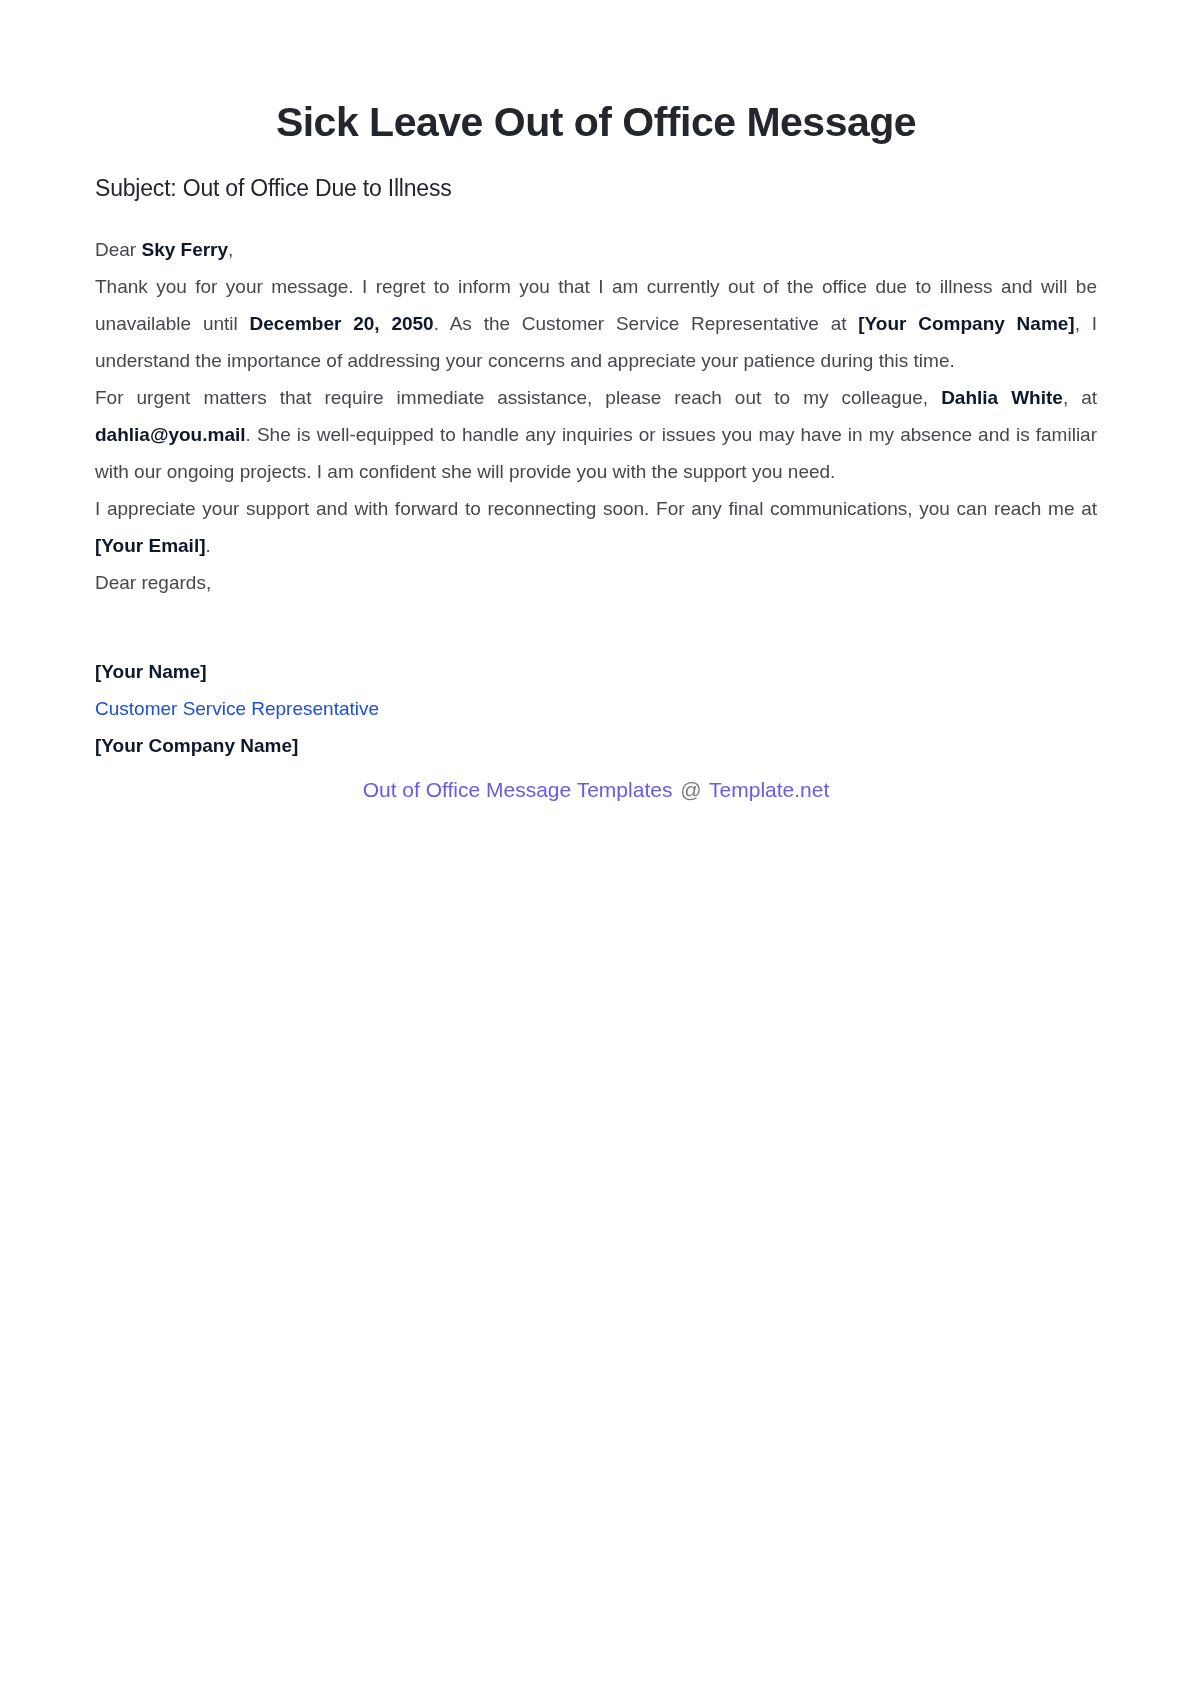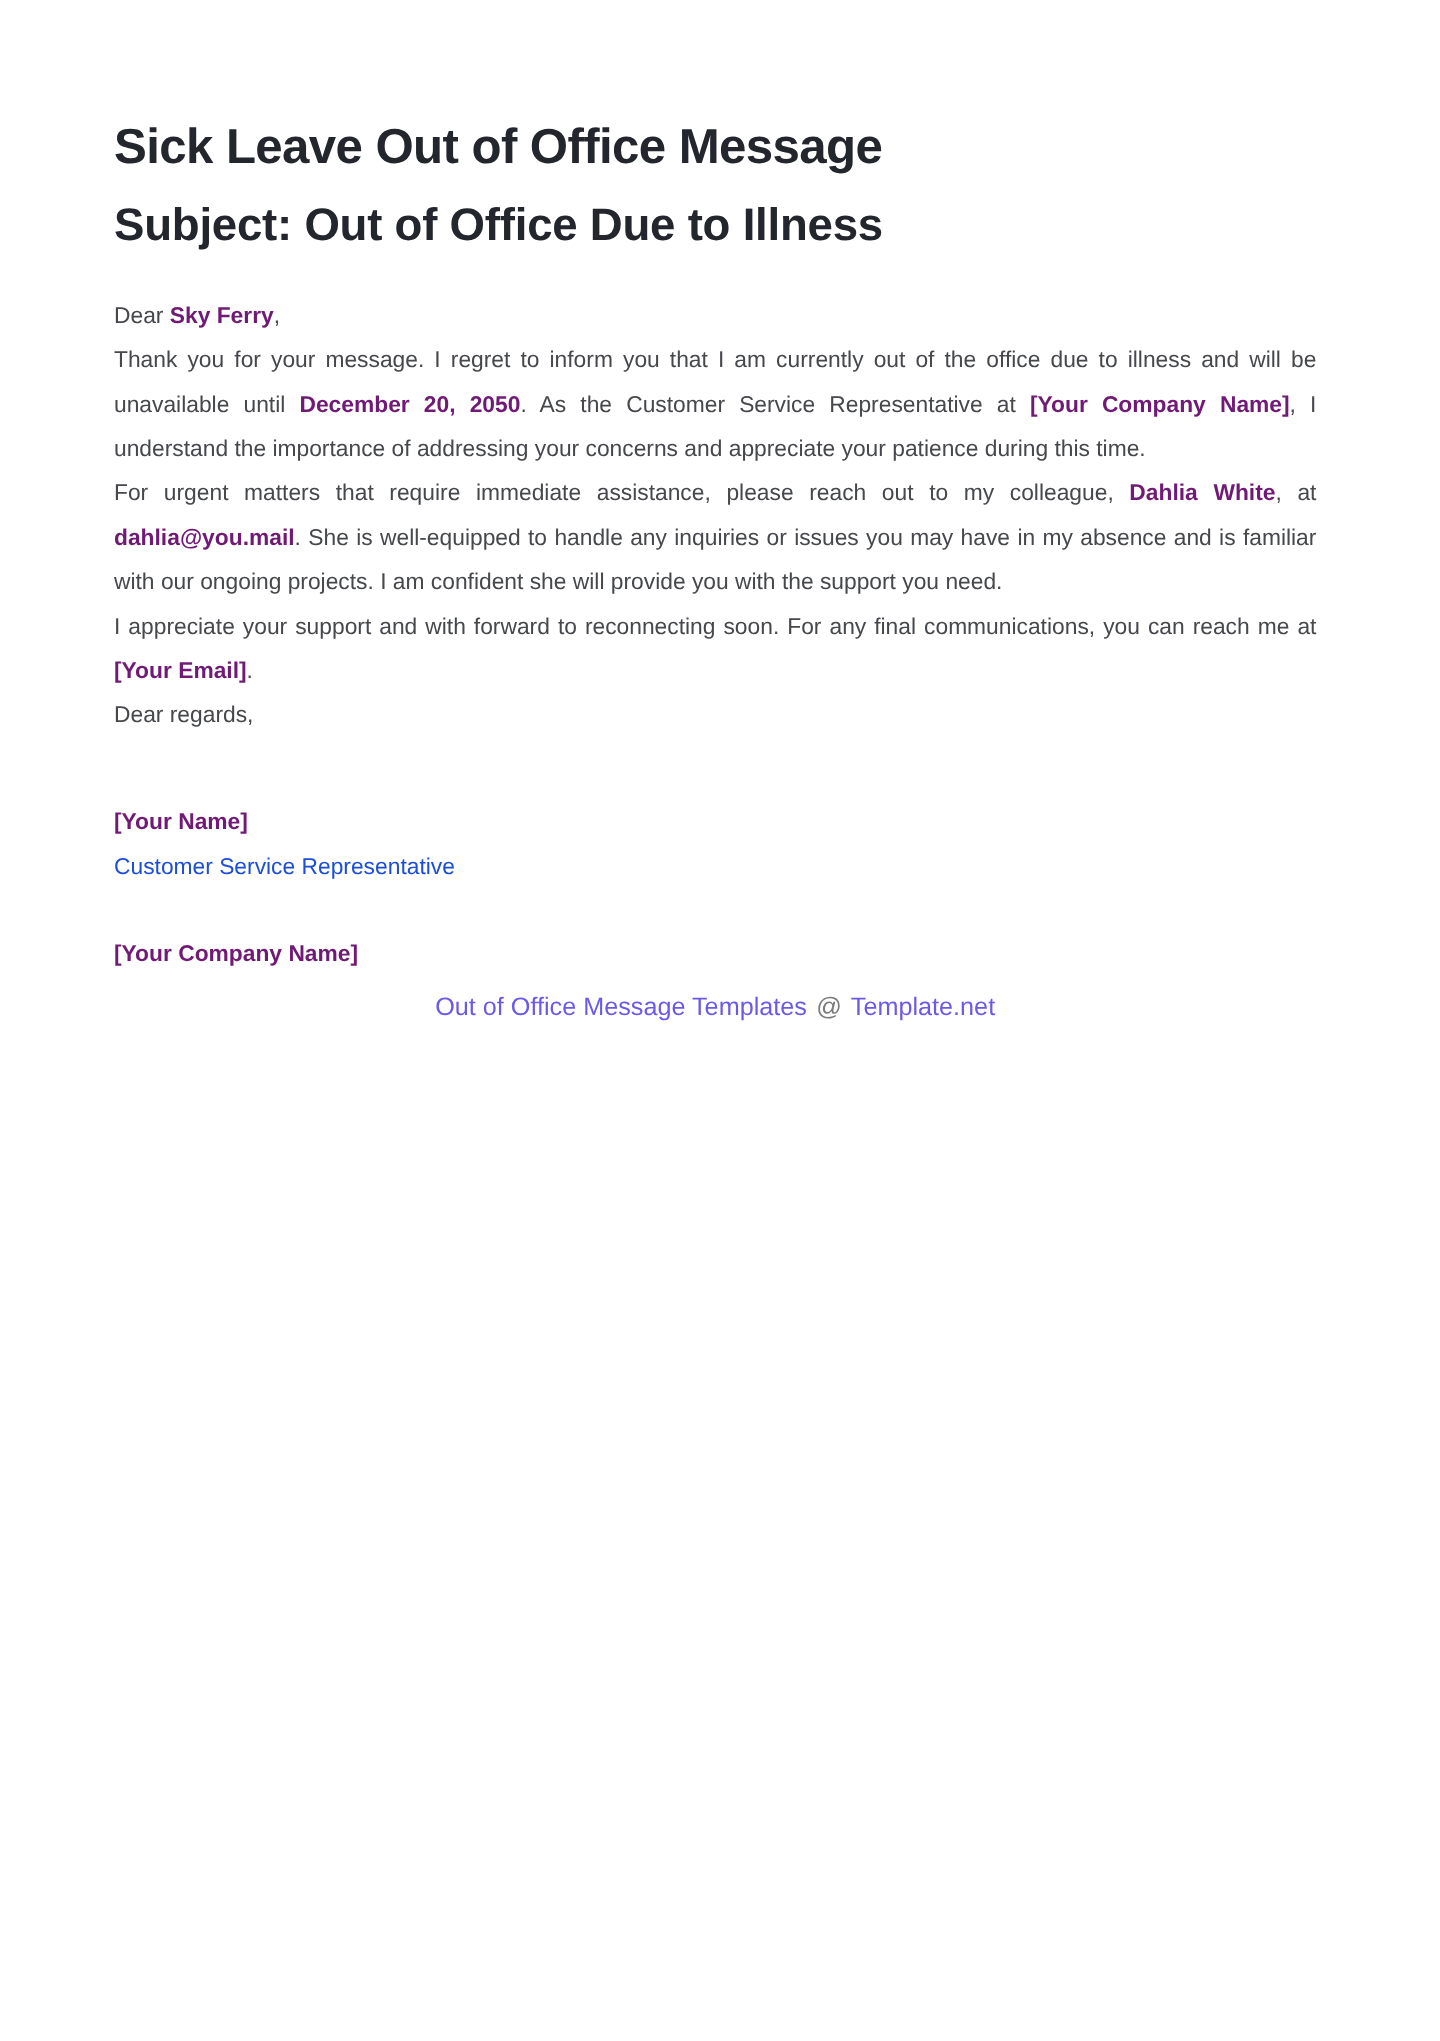--- a/index.html
+++ b/index.html
@@ -15,43 +15,42 @@
     margin: 0 auto;
     background: #ffffff;
     padding: 96px 103px 0 95px;
     overflow: hidden;
   }
   h1.doc-title {
     font-size: 41px;
     line-height: 52px;
     font-weight: 700;
     letter-spacing: -0.5px;
-    text-align: left;
+    text-align: center;
     color: #23262d;
   }
   h2.subject {
     margin-top: 22px;
-    margin-bottom: 39px;
-    font-size: 38px;
+    margin-bottom: 25px;
+    font-size: 23px;
     line-height: 36px;
-    font-weight: 700;
+    font-weight: 400;
     letter-spacing: -0.2px;
     color: #23262d;
   }
   .letter-body p {
     font-size: 19px;
     line-height: 37px;
     color: #46484c;
     text-align: justify;
   }
   .letter-body { margin-bottom: 52px; }
   .letter-body strong, .sig strong, p.sig.bold {
     font-weight: 700;
-    color: #701a75;
-    margin-top: 36px;
+    color: #0f172a;
   }
   p.sig {
     font-size: 19px;
     line-height: 37px;
     color: #1d4ed8;
   }
   p.sig.bold { font-weight: 700; }
   .footer-line {
     margin-top: 7px;
     text-align: center;

